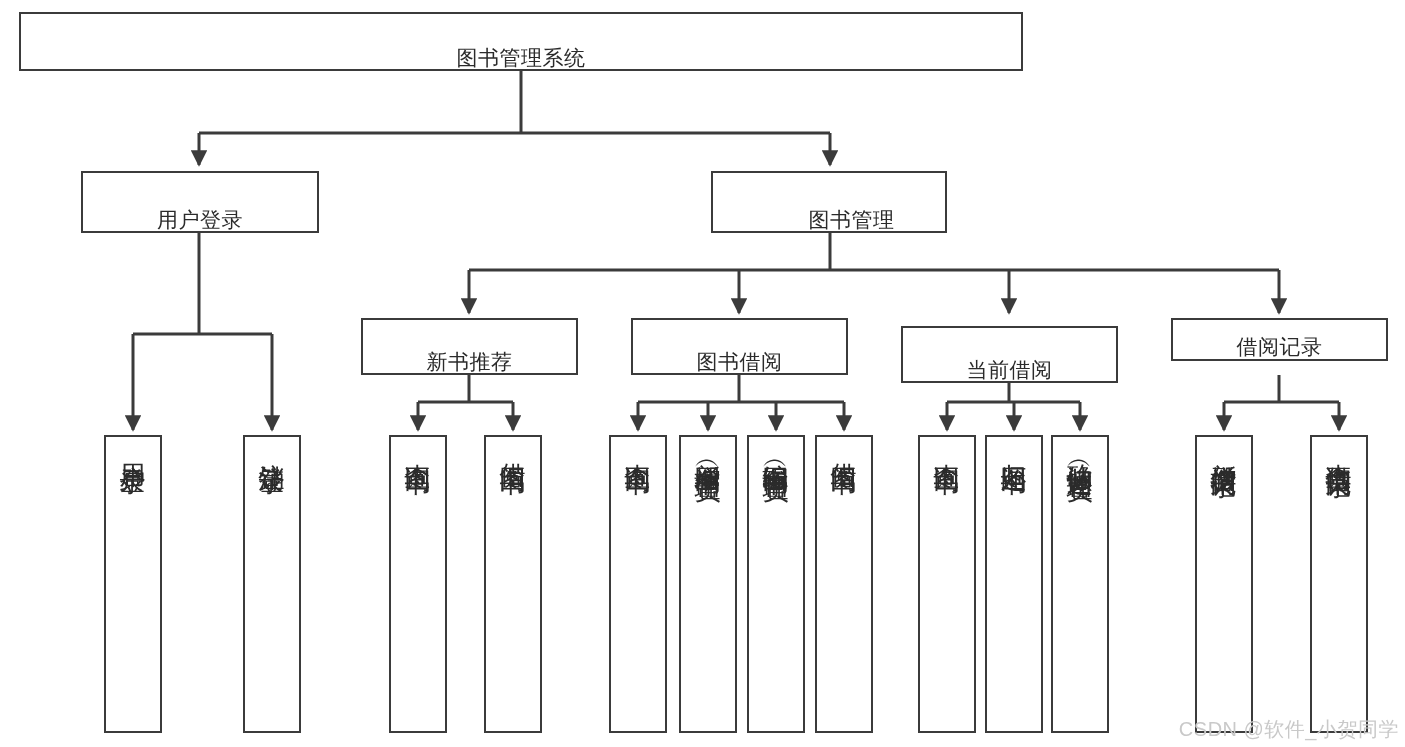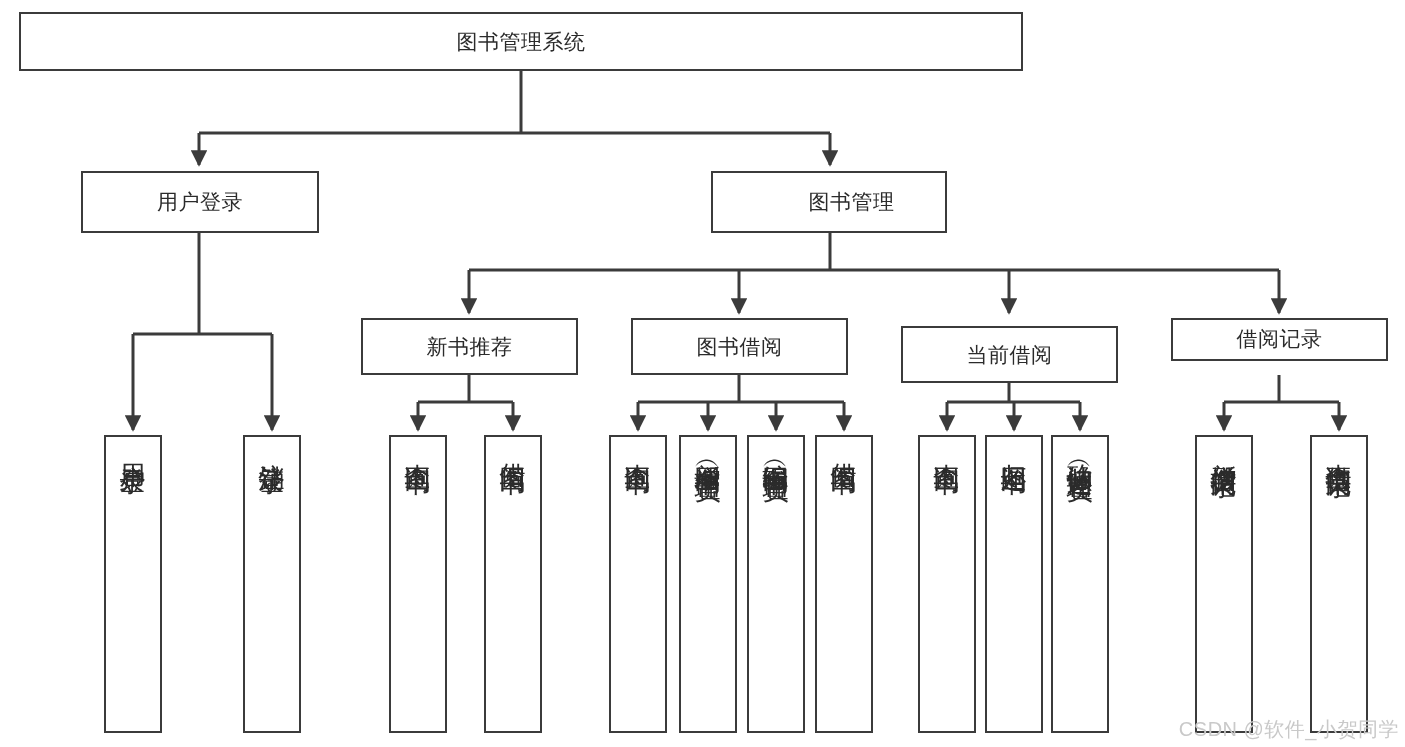--- a/index.html
+++ b/index.html
@@ -25,21 +25,21 @@
     width: 1405px;
     height: 747px;
     pointer-events: none;
   }
   .node {
     position: absolute;
     box-sizing: border-box;
     background: #ffffff;
     border: 2.5px solid #3b3b3b;
     display: flex;
-    align-items: center;
+    align-items: flex-end;
     justify-content: center;
     color: #2b2b2b;
     z-index: 2;
   }
   .node .label {
     display: block;
     text-align: center;
     line-height: 1.04;
     letter-spacing: 0.5px;
   }

